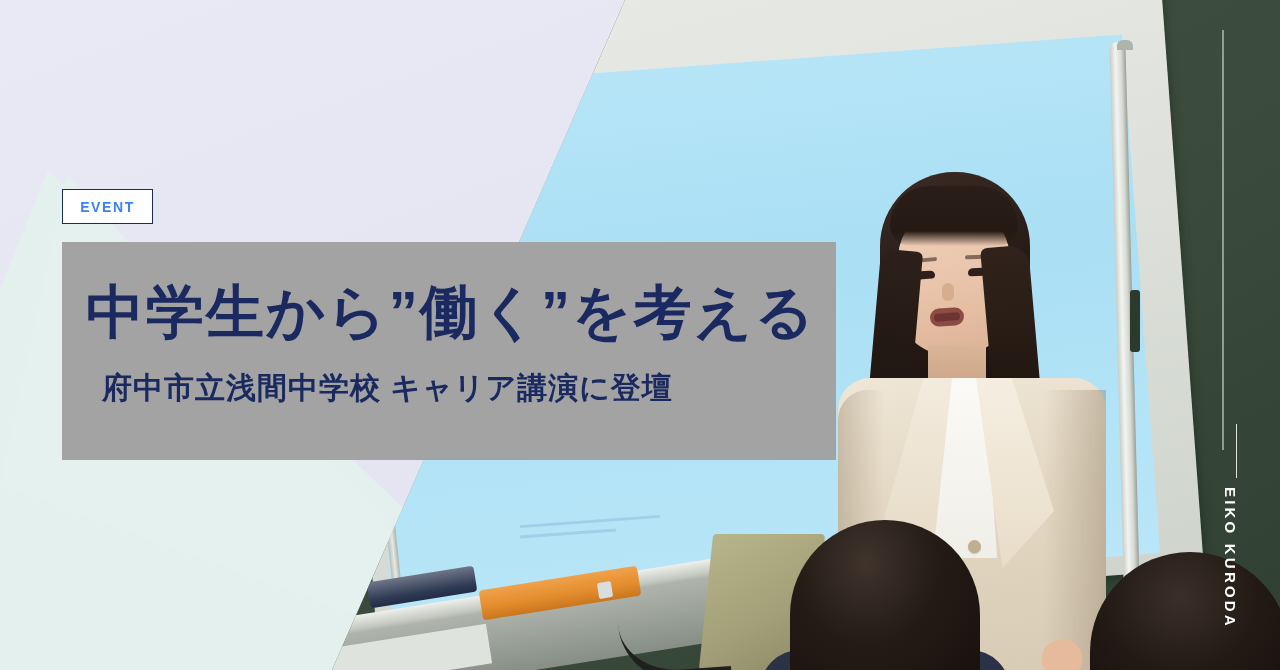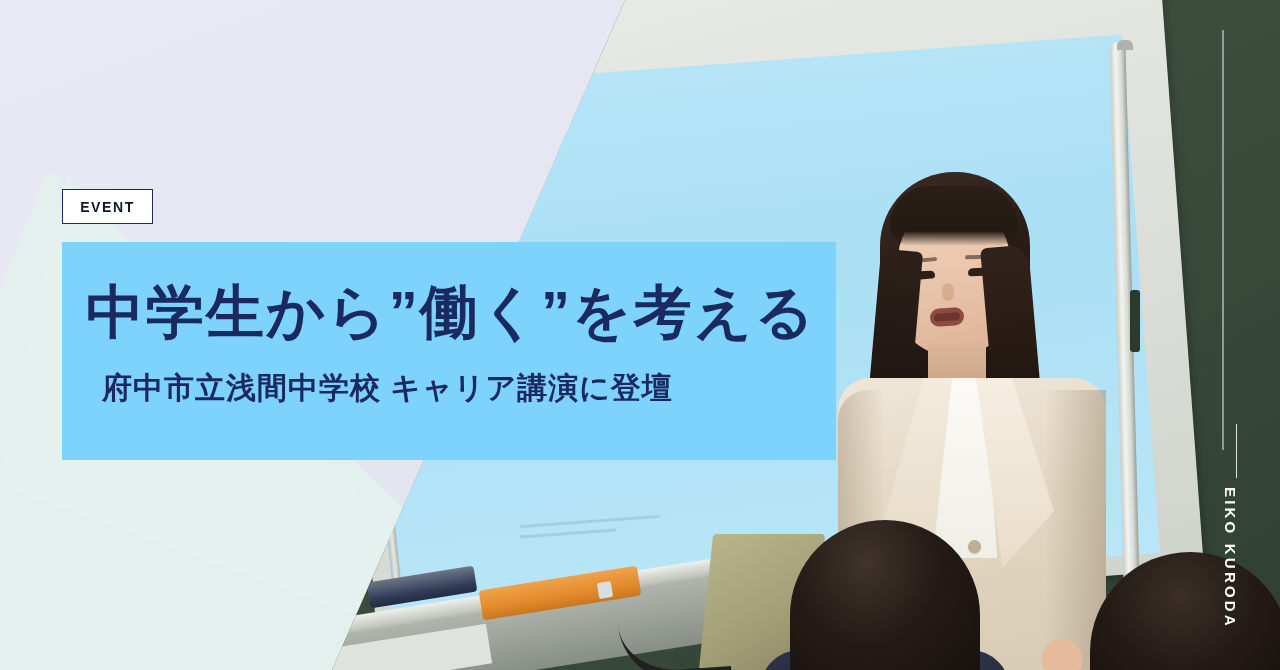--- a/index.html
+++ b/index.html
@@ -340,28 +340,28 @@
     border: 1.5px solid #1c2b5e;
     display: flex;
     align-items: center;
     justify-content: center;
     box-sizing: border-box;
   }
   .event-badge span {
     font-size: 14px;
     font-weight: 700;
     letter-spacing: 1.6px;
-    color: #0f172a;
+    color: #3b82f6;
   }
 
   .title-card {
     position: absolute;
     left: 62px; top: 242px;
     width: 774px; height: 218px;
-    background: #7dd3fc;
+    background: #a3a3a3;
     box-sizing: border-box;
     padding: 0 0 0 24px;
     display: flex;
     flex-direction: column;
     justify-content: center;
   }
   .title-main {
     font-size: 58px;
     font-weight: 700;
     color: #1a2a60;

